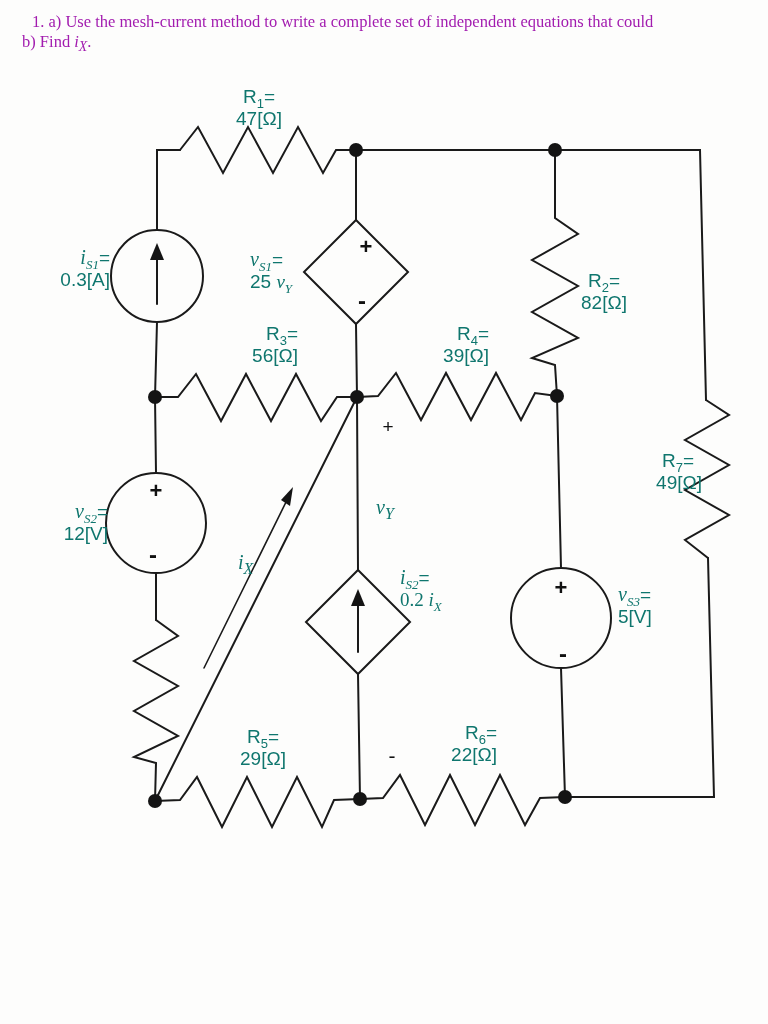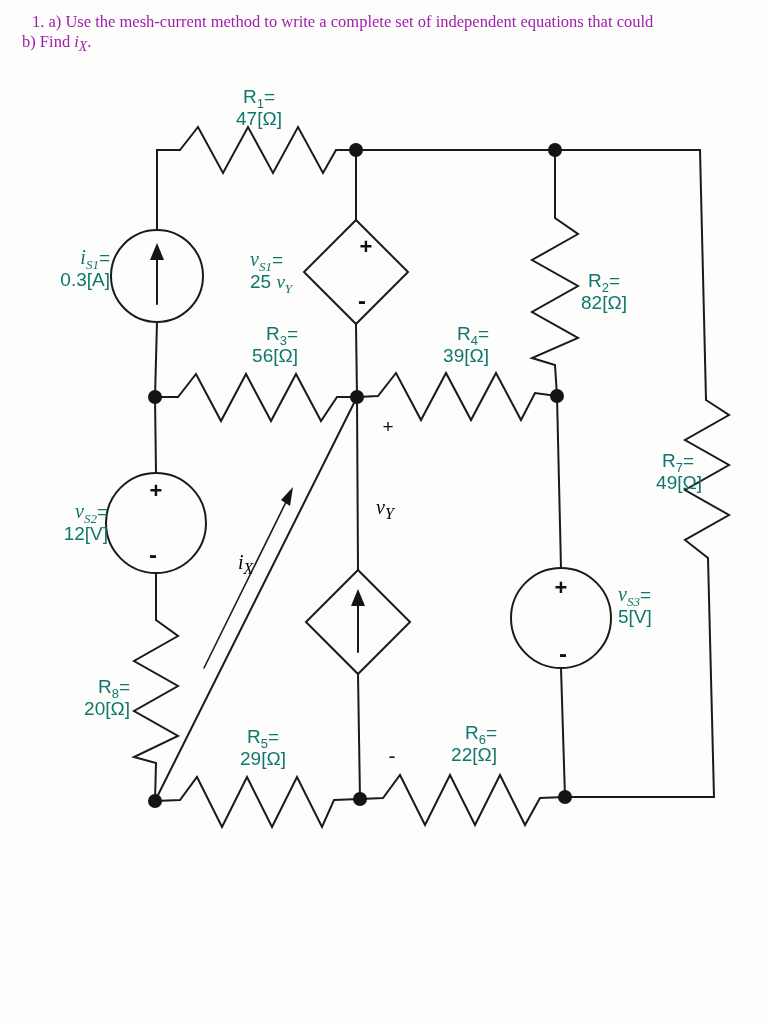--- a/index.html
+++ b/index.html
@@ -9,21 +9,21 @@
   .ptext{position:absolute;left:22px;top:12px;width:730px;
          font-family:"Liberation Serif",serif;font-size:16.5px;line-height:19.5px;color:#a21caf;}
   .ptext .ln1{text-indent:10px;}
   .var{font-family:"Liberation Serif",serif;font-style:italic;}
   .clabel{position:absolute;font-size:19px;line-height:22px;color:#0f766e;letter-spacing:0px;}
   .clabel sub{font-size:13px;line-height:0;}
   .srcname{font-family:"Liberation Serif",serif;font-style:italic;font-size:20px;}
   .srcsub{font-family:"Liberation Serif",serif;font-style:italic;}
   .sign{position:absolute;transform:translate(-50%,-50%);font-weight:bold;font-size:22px;color:#111;}
   .sign.minus{font-size:24px;}
-  .annot{position:absolute;font-size:19px;color:#000000;}
+  .annot{position:absolute;font-size:19px;color:#0f766e;}
 </style>
 </head>
 <body>
 
 <div id="page">
 
   <div class="ptext">
     <div class="ln1">1. a) Use the mesh-current method to write a complete set of independent equations that could</div>
     <div><span>b) Find </span><span class="var">i</span><sub class="var">X</sub><span>.</span></div>
   </div>
@@ -120,30 +120,30 @@
   <div class="clabel" style="left:628px;top:450px;width:74px;text-align:right">
     <div style="padding-right:8px"><span>R</span><sub>7</sub><span>=</span></div>
     <div>49[Ω]</div>
   </div>
 
   <div class="clabel" style="left:36px;top:500px;width:72px;text-align:right">
     <div><span class="srcname">v</span><sub class="srcsub">S2</sub><span>=</span></div>
     <div>12[V]</div>
   </div>
 
+  <div class="clabel" style="left:400px;top:566px;width:72px;text-align:left">
+    <div><span class="srcname">i</span><sub class="srcsub">S2</sub><span>=</span></div>
+    <div><span style="font-family:'Liberation Serif',serif">0.2 </span><span class="srcname" style="font-size:19px">i</span><sub class="srcsub">X</sub></div>
+  </div>
 
   <div class="clabel" style="left:618px;top:583px;width:70px;text-align:left">
     <div><span class="srcname">v</span><sub class="srcsub">S3</sub><span>=</span></div>
     <div>5[V]</div>
   </div>
 
-  <div class="clabel" style="left:58px;top:676px;width:72px;text-align:right">
-    <div><span>R</span><sub>8</sub><span>=</span></div>
-    <div>20[Ω]</div>
-  </div>
 
   <div class="clabel" style="left:228px;top:726px;width:70px;text-align:center">
     <div><span>R</span><sub>5</sub><span>=</span></div>
     <div>29[Ω]</div>
   </div>
 
   <div class="clabel" style="left:427px;top:722px;width:70px;text-align:right">
     <div><span>R</span><sub>6</sub><span>=</span></div>
     <div>22[Ω]</div>
   </div>

